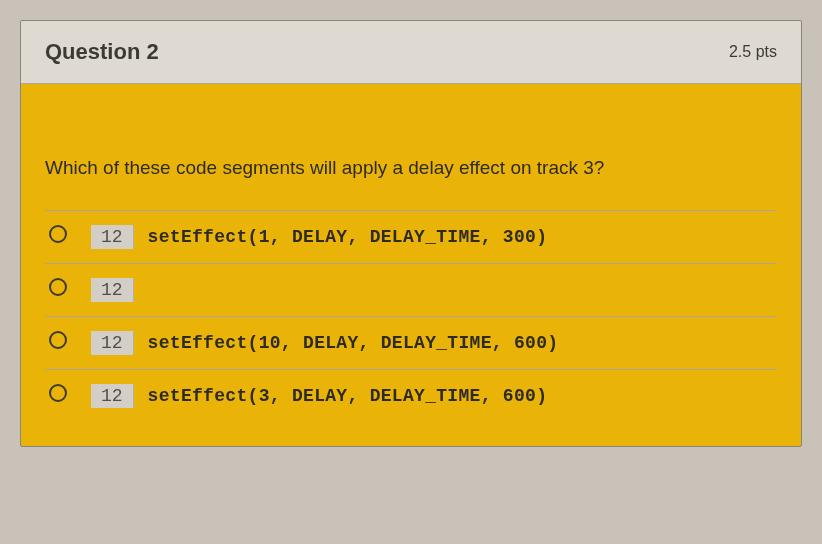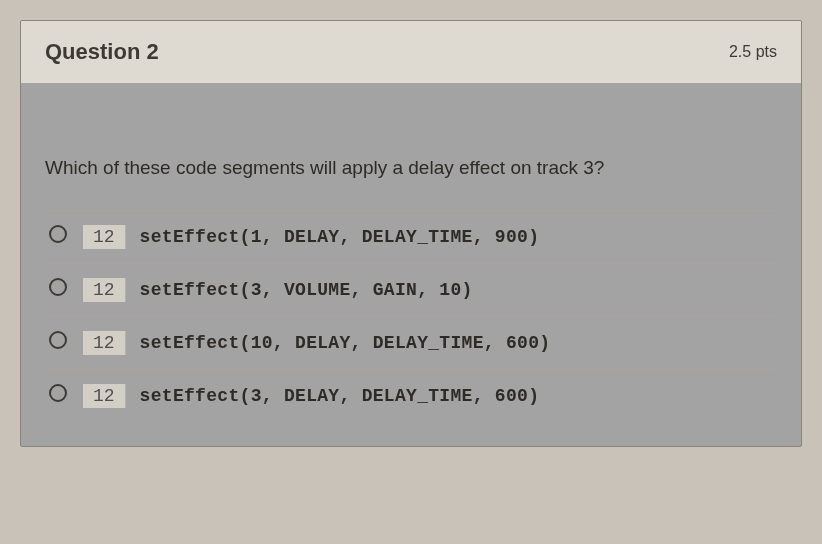--- a/index.html
+++ b/index.html
@@ -8,21 +8,21 @@
       box-sizing: border-box;
     }
     body {
       background: #c9c2b8;
       font-family: -apple-system, BlinkMacSystemFont, "Segoe UI", Helvetica, Arial, sans-serif;
       padding: 20px;
       width: 822px;
       height: 544px;
     }
     .question-card {
-      background: #a3a3a3;
+      background: #eab308;
       border: 1px solid #8a857c;
       border-radius: 2px;
       overflow: hidden;
     }
     .question-header {
       display: flex;
       justify-content: space-between;
       align-items: center;
       padding: 18px 24px;
       background: #ded9d1;
@@ -50,21 +50,21 @@
     }
     .options {
       display: flex;
       flex-direction: column;
     }
     .option-row {
       display: flex;
       align-items: center;
       border-top: 1px solid #aaa59c;
       padding: 14px 0 14px 0;
-      gap: 16px;
+      gap: 24px;
     }
     .radio {
       width: 18px;
       height: 18px;
       border: 2px solid #3d3a35;
       border-radius: 50%;
       flex-shrink: 0;
       background: transparent;
       cursor: pointer;
       margin-left: 4px;
@@ -99,29 +99,28 @@
     <div class="question-points">2.5 pts</div>
   </div>
   <div class="question-body">
     <div class="question-prompt">Which of these code segments will apply a delay effect on track 3?</div>
     <div class="options">
 
       <div class="option-row">
         <div class="radio"></div>
         <div class="code-segment">
           <span class="line-number">12</span>
-          <span class="code-text">setEffect(1, DELAY, DELAY_TIME, 900)</span>
+          <span class="code-text">setEffect(1, DELAY, DELAY_TIME, 300)</span>
         </div>
       </div>
 
       <div class="option-row">
         <div class="radio"></div>
         <div class="code-segment">
           <span class="line-number">12</span>
-          <span class="code-text">setEffect(3, VOLUME, GAIN, 10)</span>
         </div>
       </div>
 
       <div class="option-row">
         <div class="radio"></div>
         <div class="code-segment">
           <span class="line-number">12</span>
           <span class="code-text">setEffect(10, DELAY, DELAY_TIME, 600)</span>
         </div>
       </div>

